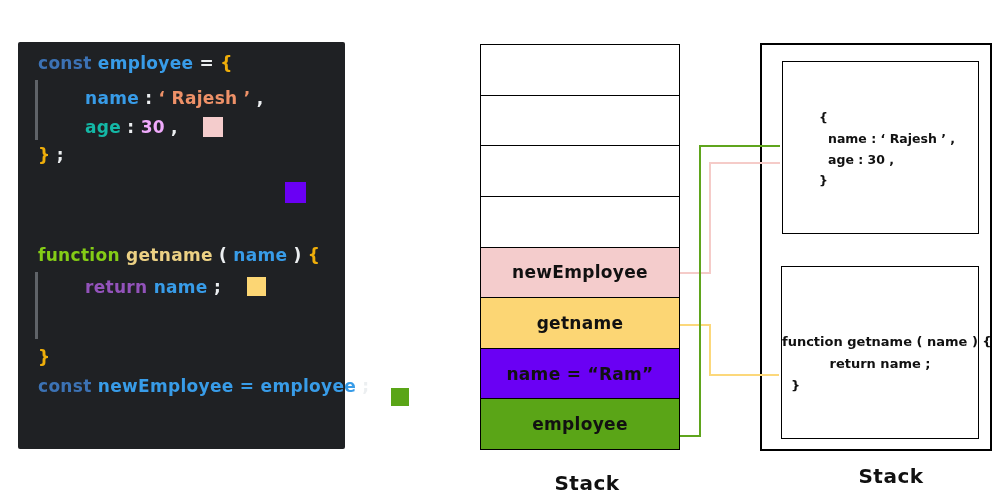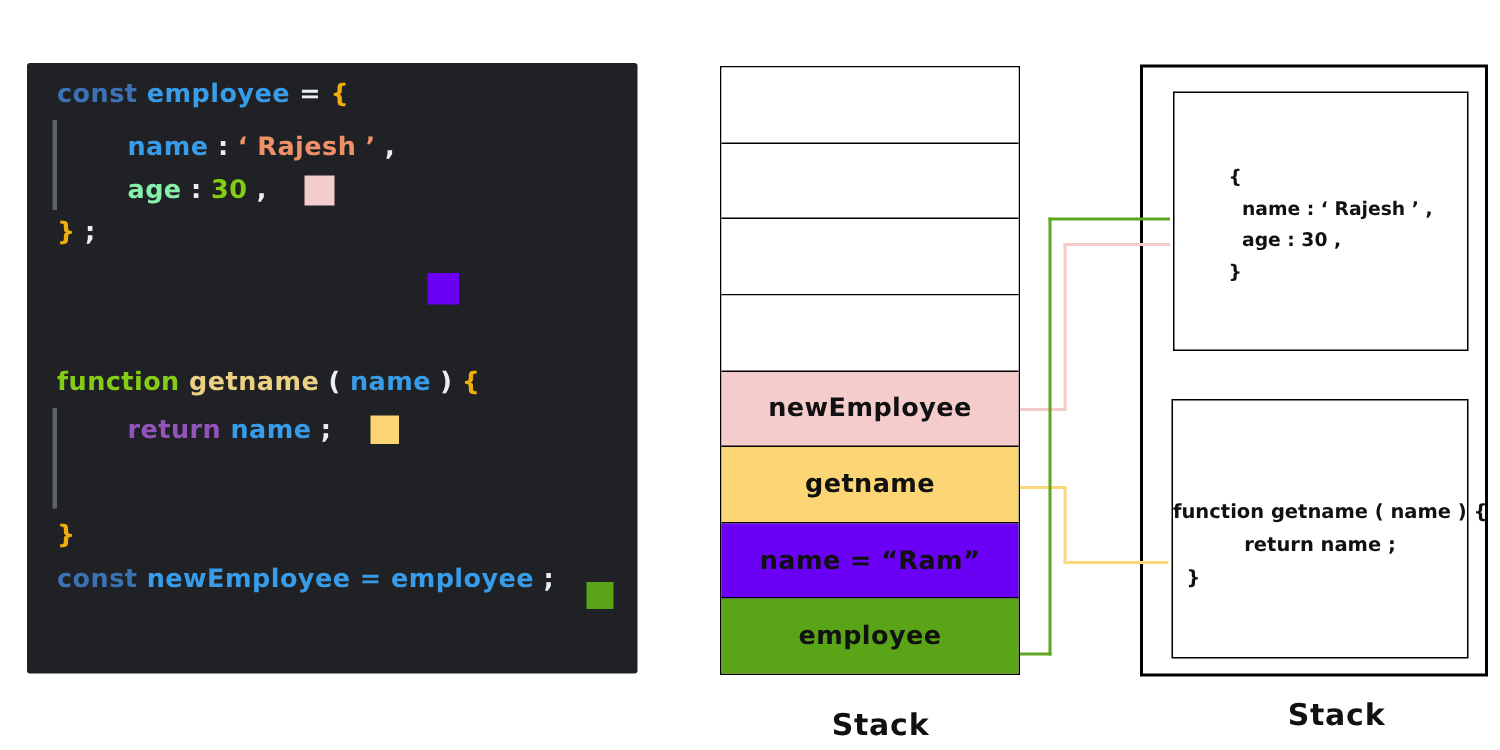--- a/index.html
+++ b/index.html
@@ -10,21 +10,21 @@
     height: 500px;
     background: #ffffff;
     font-family: "DejaVu Sans", "Liberation Sans", sans-serif;
     overflow: hidden;
   }
 
   
   #code-panel {
     position: absolute;
     left: 18px; top: 42px;
-    width: 407px; height: 407px;
+    width: 327px; height: 407px;
     border-radius: 2px;
   }
   .code-line {
     position: absolute;
     white-space: pre;
     font-size: 17px;
     font-weight: 700;
     letter-spacing: 0.3px;
     line-height: 24px;
   }
@@ -110,21 +110,21 @@
   .conn { position: absolute; }
 </style>
 </head>
 <body>
 
 <div id="canvas">
 
   <div id="code-panel" style="background-color: rgb(31, 33, 36);">
       <div class="code-line" style="top: 9px; left: 20px;"><span style="color: rgb(60, 114, 180);">const </span><span style="color: rgb(56, 156, 232);">employee </span><span style="color: rgb(236, 239, 241);">= </span><span style="color: rgb(239, 174, 10);">{</span></div>
       <div class="code-line" style="top: 44px; left: 67px;"><span style="color: rgb(56, 156, 232);">name </span><span style="color: rgb(236, 239, 241);">: </span><span style="color: rgb(238, 145, 104);">‘ Rajesh ’ </span><span style="color: rgb(236, 239, 241);">,</span></div>
-      <div class="code-line" style="top: 73px; left: 67px;"><span style="color: #86efac; margin-top: 44px;">age </span><span style="color: rgb(236, 239, 241);">: </span><span style="color: #84cc16;">30 </span><span style="color: rgb(236, 239, 241);">,</span></div>
+      <div class="code-line" style="top: 73px; left: 67px;"><span style="color: #14b8a6; margin-top: 44px;">age </span><span style="color: rgb(236, 239, 241);">: </span><span style="color: #f0abfc;">30 </span><span style="color: rgb(236, 239, 241);">,</span></div>
       <div class="swatch" style="left: 185px; top: 75px; height: 20px; width: 20px; background-color: rgb(244, 204, 204);"></div>
       <div class="code-line" style="top: 101px; left: 20px;"><span style="color: rgb(239, 174, 10);">} </span><span style="color: rgb(236, 239, 241);">;</span></div>
       <div class="swatch" style="left: 267px; top: 140px; height: 21px; width: 21px; background-color: rgb(106, 0, 244);"></div>
       <div class="code-line" style="top: 201px; left: 20px;"><span style="color: #84cc16;">function </span><span style="color: rgb(236, 209, 132);">getname </span><span style="color: rgb(236, 239, 241);">( </span><span style="color: rgb(56, 156, 232);">name </span><span style="color: rgb(236, 239, 241);">) </span><span style="color: rgb(239, 174, 10);">{</span></div>
       <div class="code-line" style="top: 233px; left: 67px;"><span style="color: rgb(147, 83, 187);">return </span><span style="color: rgb(56, 156, 232);">name </span><span style="color: rgb(236, 239, 241);">;</span></div>
       <div class="swatch" style="left: 229px; top: 235px; height: 19px; width: 19px; background-color: rgb(252, 214, 116);"></div>
       <div class="code-line" style="top: 303px; left: 20px;"><span style="color: rgb(239, 174, 10);">}</span></div>
       <div class="code-line" style="top: 332px; left: 20px;"><span style="color: rgb(60, 114, 180);">const </span><span style="color: rgb(56, 156, 232);">newEmployee </span><span style="color: rgb(56, 156, 232);">= </span><span style="color: rgb(56, 156, 232);">employee </span><span style="color: rgb(236, 239, 241);">;</span></div>
       <div class="swatch" style="left: 373px; top: 346px; height: 18px; width: 18px; background-color: rgb(90, 165, 23);"></div>
       <div class="indent-guide" style="left: 17px; top: 38px; height: 60px; background-color: rgb(95, 99, 104);"></div>

